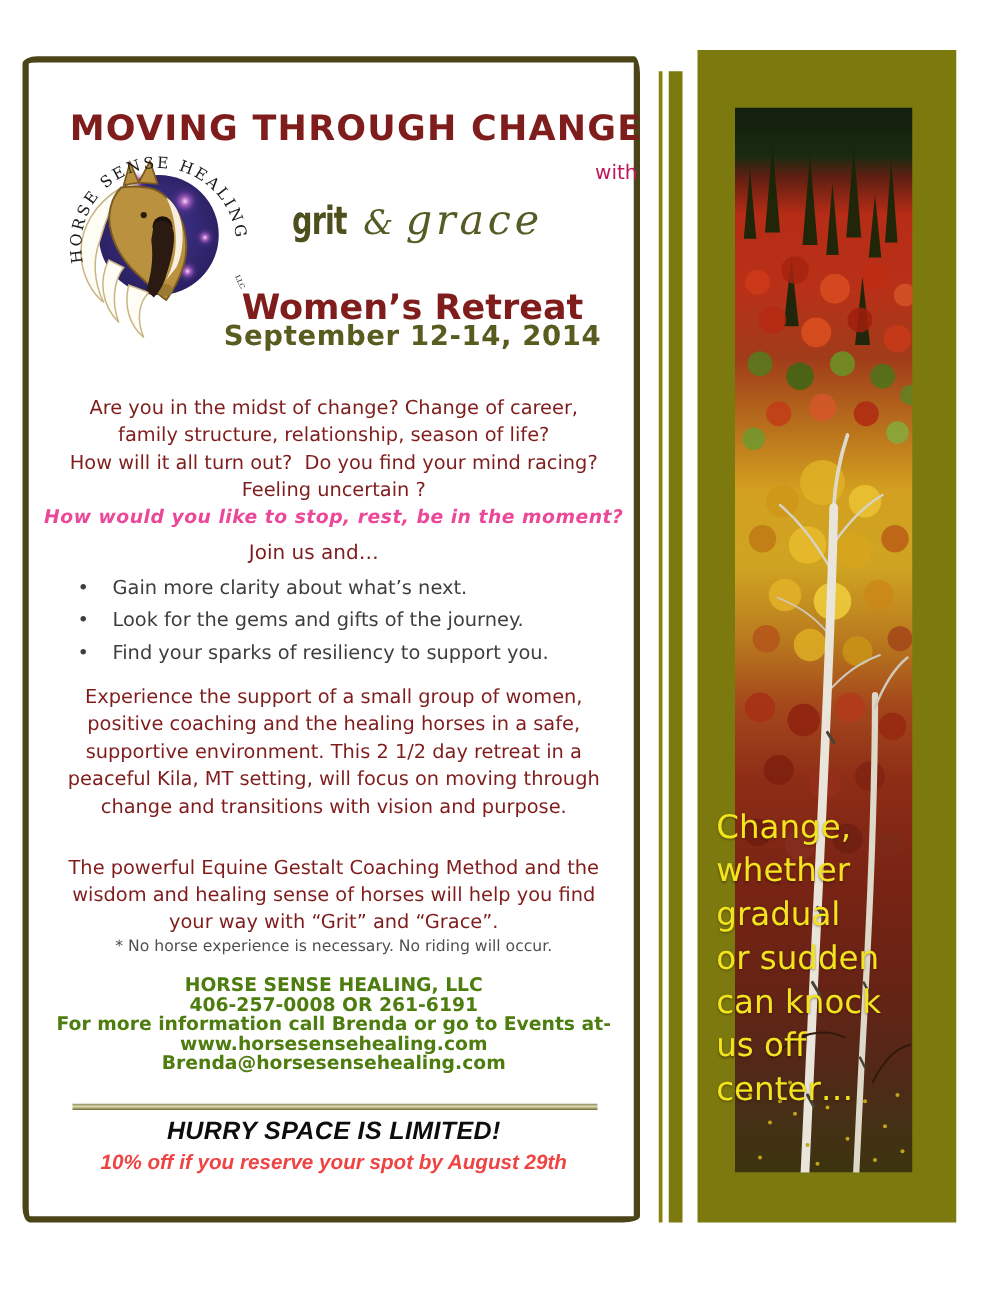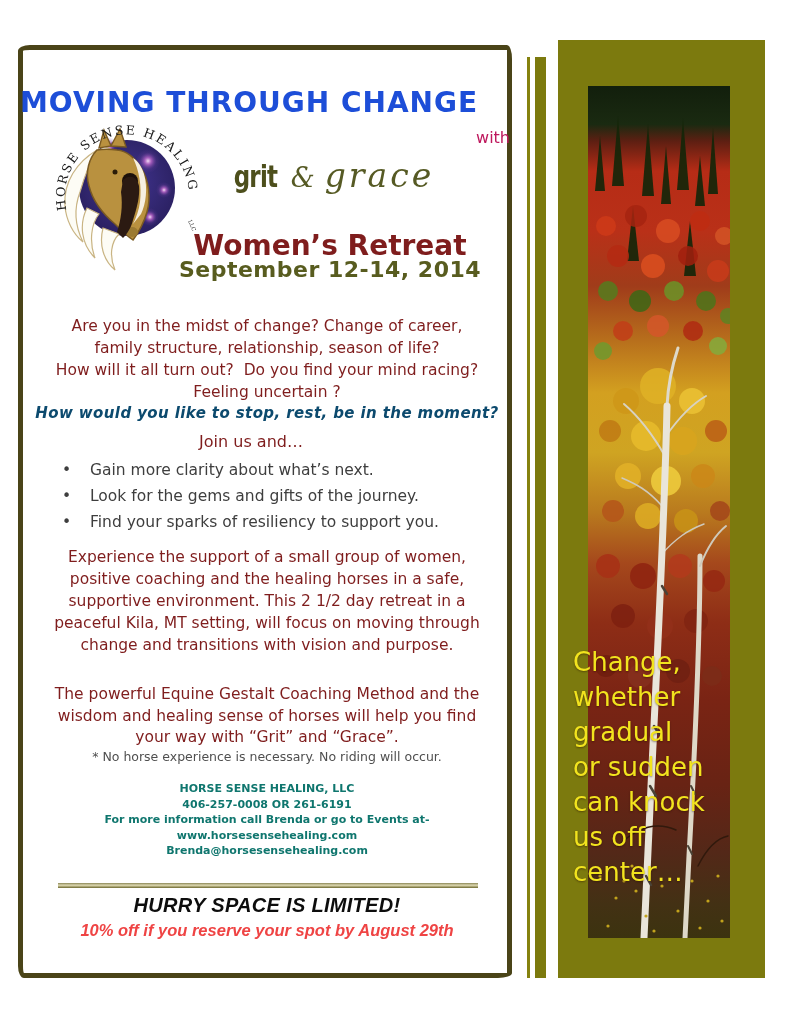--- a/index.html
+++ b/index.html
@@ -6,48 +6,48 @@
   .page{position:relative;width:800px;height:1035px;background:#ffffff;overflow:hidden;
         font-family:"DejaVu Sans",sans-serif;}
   .abs{position:absolute;}
   .line{white-space:nowrap;}
 
   
   .main-box{left:18px;top:45px;width:494px;height:933px;box-sizing:border-box;
     border:5px solid #4a4418;border-radius:12px 5px 14px 6px / 6px 14px 5px 12px;}
 
   
-  .title{left:20px;top:86px;width:494px;text-align:left;color:#1d4ed8;
+  .title{left:20px;top:86px;width:494px;text-align:right;color:#7f1d1d;
     font-size:28px;font-weight:bold;letter-spacing:1px;}
   .with{left:150px;top:128px;width:360px;text-align:right;color:#be185d;
     font-size:16px;font-weight:500;}
   .gritgrace{left:150px;top:156px;width:360px;display:flex;align-items:baseline;
     justify-content:center;color:#4d4f1c;}
   .grit{display:inline-block;font-size:31px;font-weight:800;letter-spacing:-1px;
     transform:scaleX(.74);transform-origin:center baseline;}
   .amp{font-family:"DejaVu Serif",serif;font-style:italic;font-size:27px;margin:0 10px 0 6px;color:#565a24;}
   .grace{font-family:"DejaVu Serif",serif;font-style:italic;font-size:33px;letter-spacing:3px;color:#565a24;}
   .retreat1{left:150px;top:229px;width:360px;text-align:center;color:#7f1d1d;font-size:28px;font-weight:bold;}
   .retreat2{left:150px;top:257px;width:360px;text-align:center;color:#585c1f;font-size:22px;font-weight:bold;letter-spacing:.5px;}
 
   
   .copy{color:#7f1d1d;text-align:center;}
   .intro{left:25px;top:315px;width:484px;font-size:15.5px;line-height:22px;}
   .question{left:20px;top:404px;width:494px;font-size:15px;font-weight:bold;font-style:italic;
-    color:#0c4a6e;letter-spacing:.4px;}
+    color:#ec4899;letter-spacing:.4px;}
   .join{left:4px;top:432px;width:494px;font-size:16px;}
   .bullets{left:62px;top:457px;width:430px;font-size:15.5px;color:#3e3e3e;}
   .bullet-item{display:flex;line-height:26px;}
   .dot{width:28px;flex:0 0 28px;text-align:left;}
   .experience{left:25px;top:546px;width:484px;font-size:15.5px;line-height:22px;}
   .method{left:25px;top:684px;width:484px;font-size:15.5px;line-height:21.5px;}
   .note{left:20px;top:749px;width:494px;text-align:center;font-size:12.5px;color:#4f4f4f;}
 
-  .contact{left:20px;top:781px;width:494px;text-align:center;font-size:11px;font-weight:bold;
-    line-height:15.5px;color:#0f766e;}
+  .contact{left:20px;top:781px;width:494px;text-align:center;font-size:15px;font-weight:bold;
+    line-height:15.5px;color:#4d7c0f;}
 
   .divider{left:58px;top:883px;width:420px;height:5px;
     background:linear-gradient(to bottom,#8a8656 0%,#ded9b2 45%,#6e692f 100%);}
 
   .hurry{left:20px;top:894px;width:494px;text-align:center;font-size:20px;font-weight:bold;
     font-style:italic;color:#0d0d0d;font-family:"Liberation Sans",sans-serif;letter-spacing:.3px;}
   .discount{left:20px;top:921px;width:494px;text-align:center;font-size:16.5px;font-weight:bold;
     font-style:italic;color:#ef4444;font-family:"Liberation Sans",sans-serif;}
 
   

